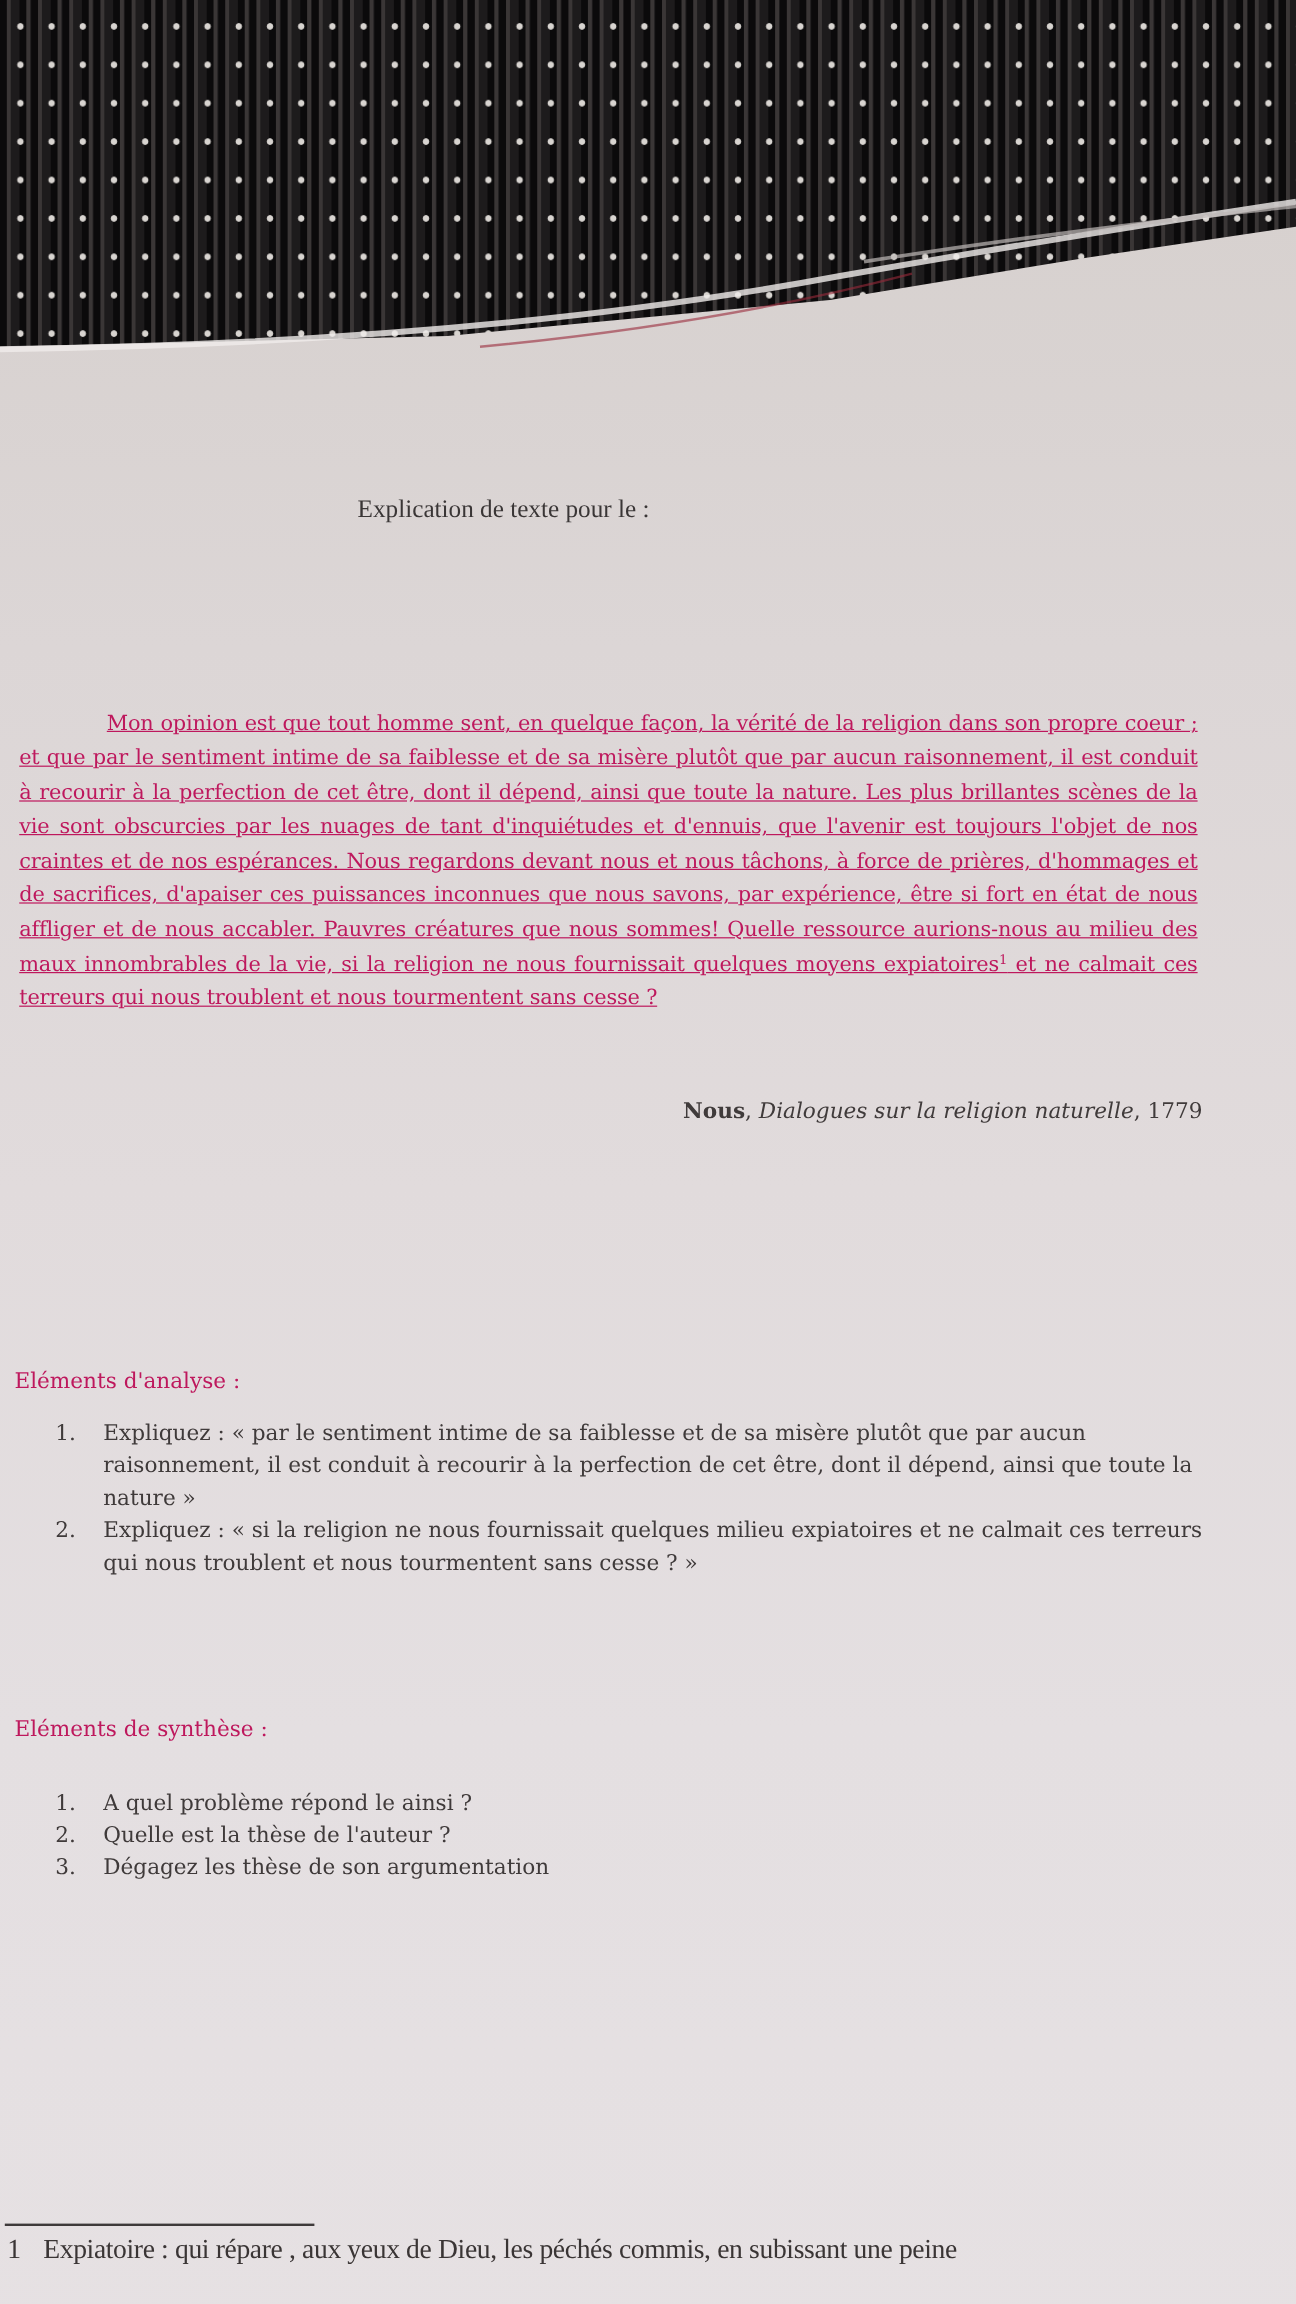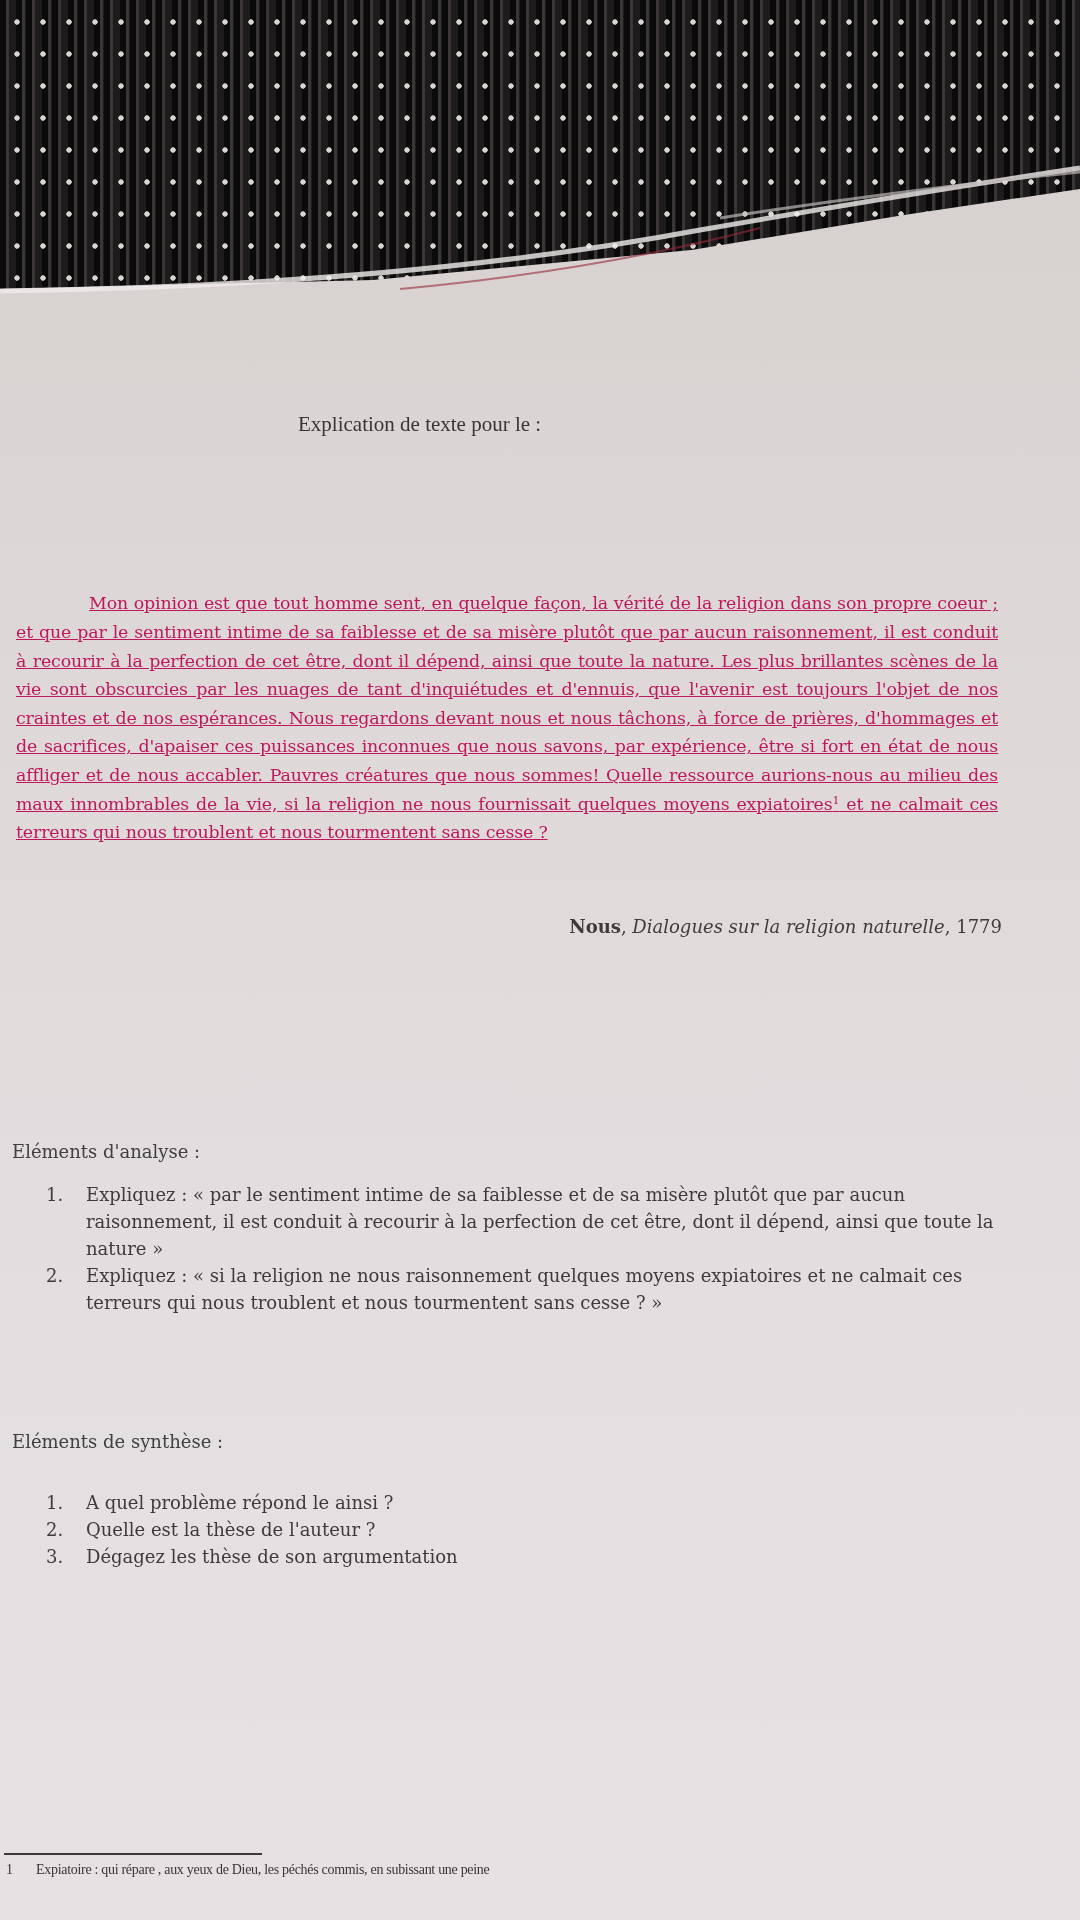--- a/index.html
+++ b/index.html
@@ -39,34 +39,34 @@
   }
   .passage sup { font-size:11px; vertical-align:6px; line-height:0; }
   .citation {
     position:absolute; right:82px; top:916px;
     font-family:"DejaVu Serif", serif; font-size:18px; color:#403b3b;
   }
   .citation b { font-weight:bold; }
   .citation i { font-style:italic; }
   .h2 {
     position:absolute; left:8px; font-family:"DejaVu Serif", serif;
-    font-size:18px; color:#404040;
+    font-size:18px; color:#be185d;
   }
   .list {
     position:absolute; left:42px; width:980px; margin:0; padding:0; list-style:none;
     font-family:"DejaVu Serif", serif; font-size:18px; line-height:27px; color:#3f3a3a;
   }
   .list li { position:relative; padding-left:40px; }
   .list .num { position:absolute; left:0; top:0; }
   .footnote-rule {
     position:absolute; left:0; top:1853px; width:258px; height:1.5px; background:#3e3a3a;
   }
   .footnote {
     position:absolute; left:2px; top:1862px; font-family:"Liberation Serif", serif;
-    font-size:14px; color:#3a3535; letter-spacing:-0.3px;
+    font-size:23px; color:#3a3535; letter-spacing:-0.3px;
   }
   .footnote .fn-num { display:inline-block; width:30px; }
 </style>
 </head>
 <body>
 
 <div class="mat"></div>
 <div class="paper"></div>
 <svg class="paper-edge" viewBox="0 0 1080 320" width="1080" height="320">
   <path d="M0 291 Q 400 286 700 230 Q 900 195 1080 168" stroke="#f0eceb" stroke-width="5" fill="none" opacity="0.8"></path>
@@ -77,21 +77,21 @@
 <div class="content">
   <div class="title">Explication de texte pour le :</div>
 
   <p class="passage"><span>Mon opinion est que tout homme sent, en quelque façon, la vérité de la religion dans son propre coeur ; et que par le sentiment intime de sa faiblesse et de sa misère plutôt que par aucun raisonnement, il est conduit à recourir à la perfection de cet être, dont il dépend, ainsi que toute la nature. Les plus brillantes scènes de la vie sont obscurcies par les nuages de tant d'inquiétudes et d'ennuis, que l'avenir est toujours l'objet de nos craintes et de nos espérances. Nous regardons devant nous et nous tâchons, à force de prières, d'hommages et de sacrifices, d'apaiser ces puissances inconnues que nous savons, par expérience, être si fort en état de nous affliger et de nous accabler. Pauvres créatures que nous sommes! Quelle ressource aurions-nous au milieu des maux innombrables de la vie, si la religion ne nous fournissait quelques moyens expiatoires</span><sup>1</sup><span> et ne calmait ces terreurs qui nous troublent et nous tourmentent sans cesse ?</span></p>
 
   <div class="citation"><b>Nous</b><span>, </span><i>Dialogues sur la religion naturelle</i><span>, 1779</span></div>
 
   <div class="h2" style="top:1141px;">Eléments d'analyse :</div>
   <ul class="list" style="top:1181px;">
     <li><span class="num">1.</span><span>Expliquez :  « par le sentiment intime de sa faiblesse et de sa misère plutôt que par aucun raisonnement, il est conduit à recourir à la perfection de cet être, dont il dépend, ainsi que toute la nature »</span></li>
-    <li><span class="num">2.</span><span>Expliquez : « si la religion ne nous raisonnement quelques moyens expiatoires et ne calmait ces terreurs qui nous troublent et nous tourmentent sans cesse ? »</span></li>
+    <li><span class="num">2.</span><span>Expliquez : « si la religion ne nous fournissait quelques milieu expiatoires et ne calmait ces terreurs qui nous troublent et nous tourmentent sans cesse ? »</span></li>
   </ul>
 
   <div class="h2" style="top:1431px;">Eléments de synthèse :</div>
   <ul class="list" style="top:1489px;">
     <li><span class="num">1.</span><span>A quel problème répond le ainsi ?</span></li>
     <li><span class="num">2.</span><span>Quelle est la thèse de l'auteur ?</span></li>
     <li><span class="num">3.</span><span>Dégagez les thèse de son argumentation</span></li>
   </ul>
 
   <div class="footnote-rule"></div>

